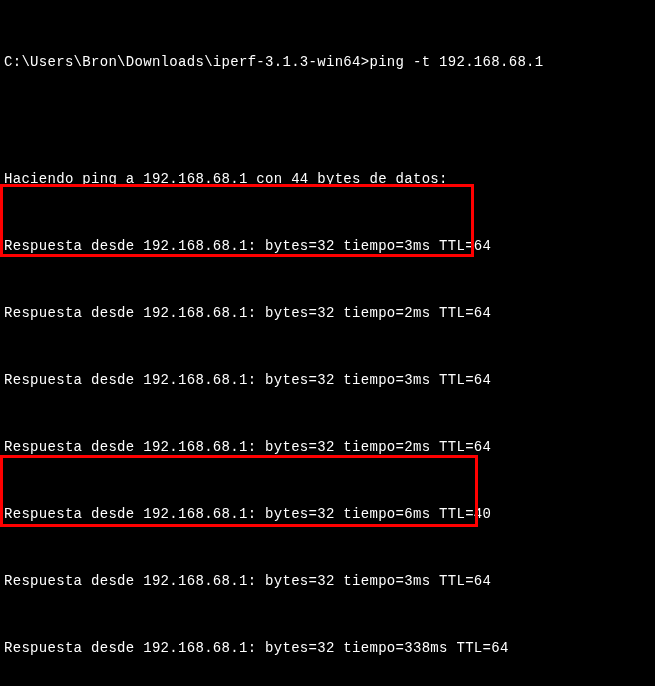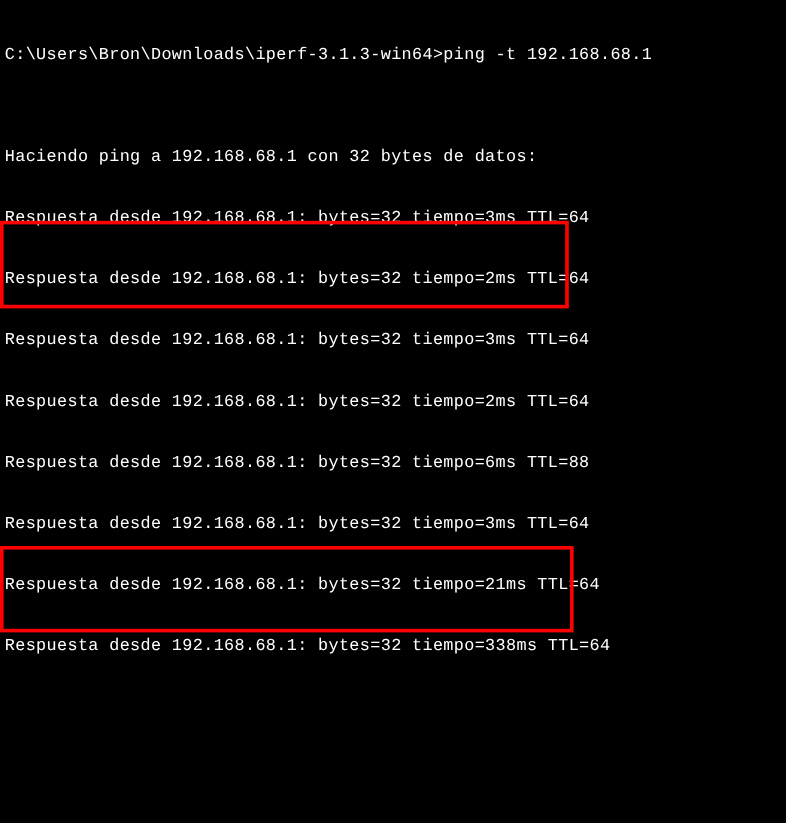--- a/index.html
+++ b/index.html
@@ -18,20 +18,21 @@
       height: 686px;
       overflow: hidden;
       position: relative;
     }
     .terminal {
       white-space: pre;
       letter-spacing: 0.3px;
     }
     .line {
       display: block;
+      margin-top: 16px;
     }
     .highlight-box {
       position: absolute;
       border: 3px solid #ff0000;
       pointer-events: none;
       left: 0px;
     }
     .box1 {
       top: 184px;
       width: 474px;
@@ -42,28 +43,27 @@
       width: 478px;
       height: 72px;
     }
   </style>
 </head>
 <body>
 
 <div class="terminal">
   <span class="line">C:\Users\Bron\Downloads\iperf-3.1.3-win64&gt;ping -t 192.168.68.1</span>
   <span class="line"></span>
-  <span class="line">Haciendo ping a 192.168.68.1 con 32 bytes de datos:</span>
+  <span class="line">Haciendo ping a 192.168.68.1 con 44 bytes de datos:</span>
   <span class="line">Respuesta desde 192.168.68.1: bytes=32 tiempo=3ms TTL=64</span>
   <span class="line">Respuesta desde 192.168.68.1: bytes=32 tiempo=2ms TTL=64</span>
   <span class="line">Respuesta desde 192.168.68.1: bytes=32 tiempo=3ms TTL=64</span>
   <span class="line">Respuesta desde 192.168.68.1: bytes=32 tiempo=2ms TTL=64</span>
-  <span class="line">Respuesta desde 192.168.68.1: bytes=32 tiempo=6ms TTL=88</span>
+  <span class="line">Respuesta desde 192.168.68.1: bytes=32 tiempo=6ms TTL=40</span>
   <span class="line">Respuesta desde 192.168.68.1: bytes=32 tiempo=3ms TTL=64</span>
-  <span class="line">Respuesta desde 192.168.68.1: bytes=32 tiempo=21ms TTL=64</span>
   <span class="line">Respuesta desde 192.168.68.1: bytes=32 tiempo=338ms TTL=64</span>
   
   
   
   
   
   
   
   
   

